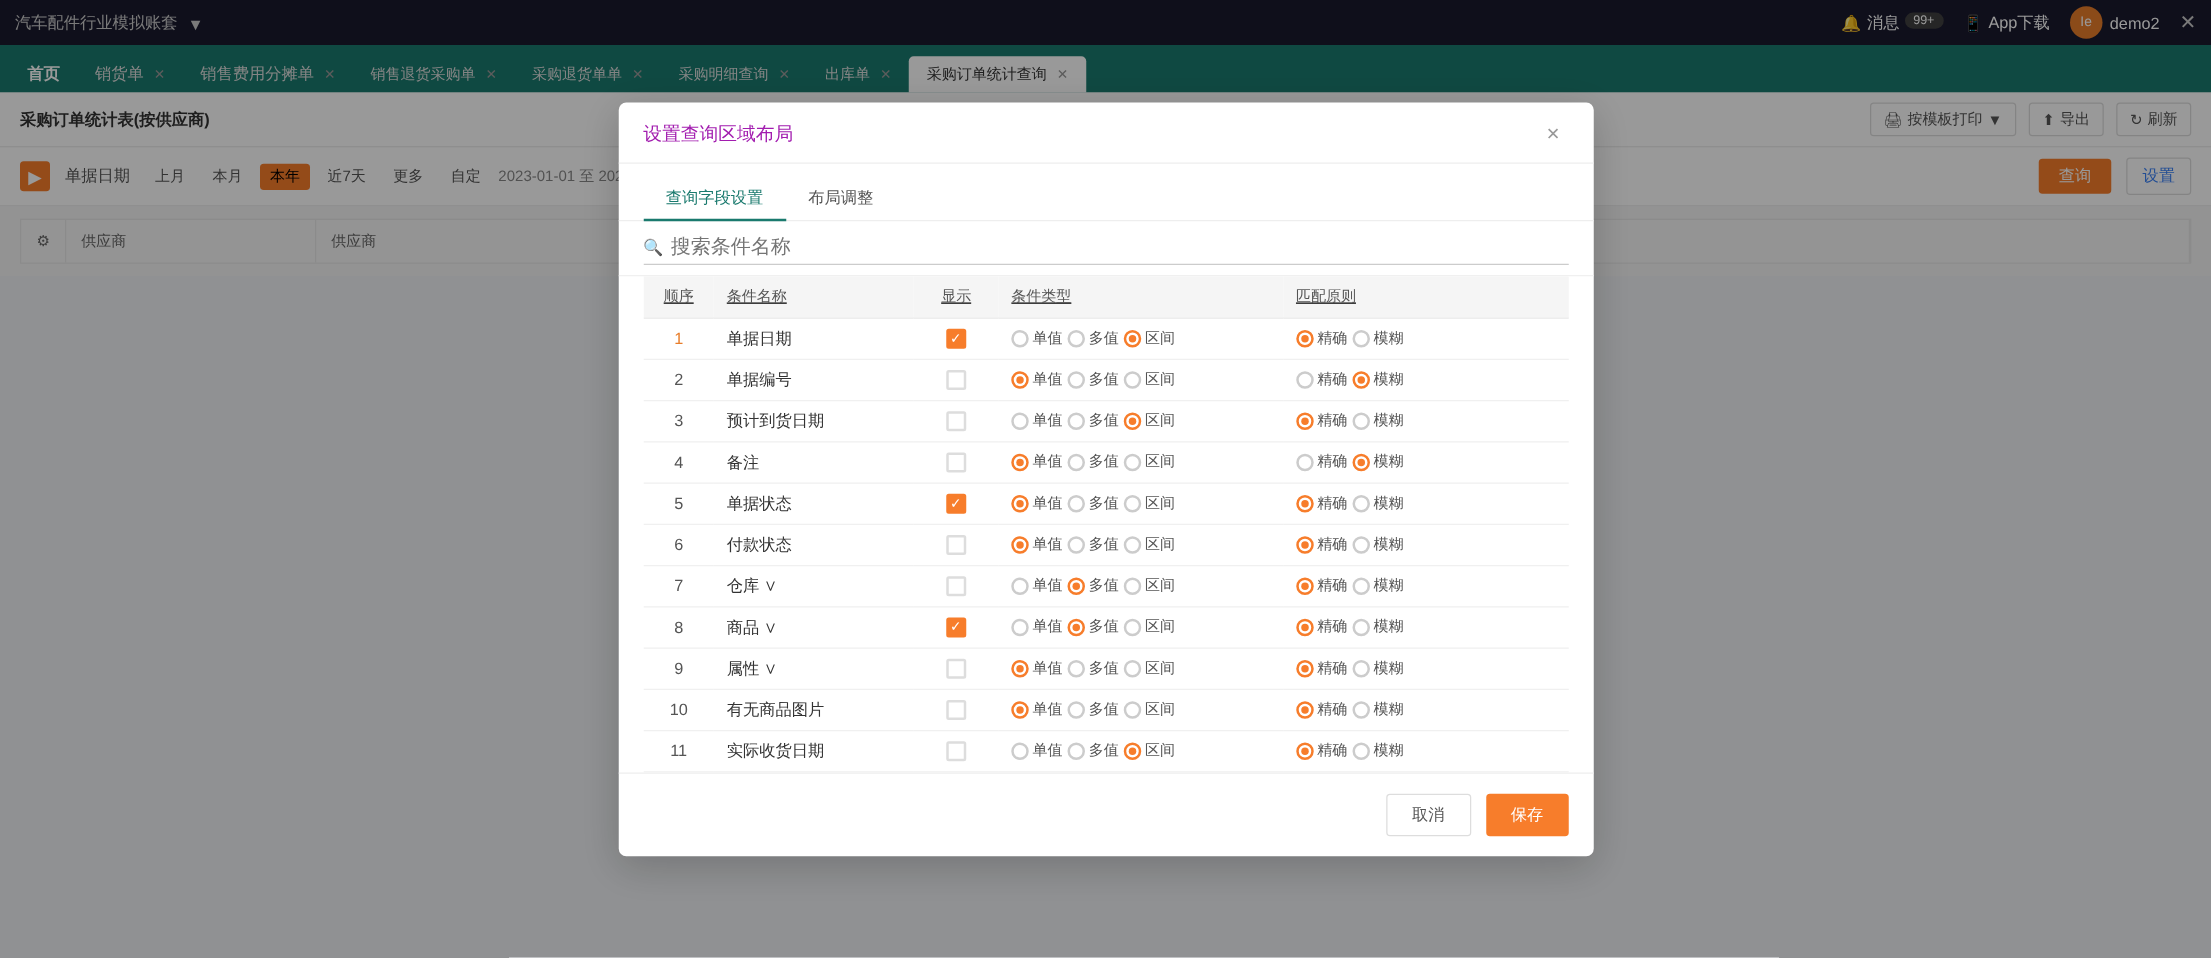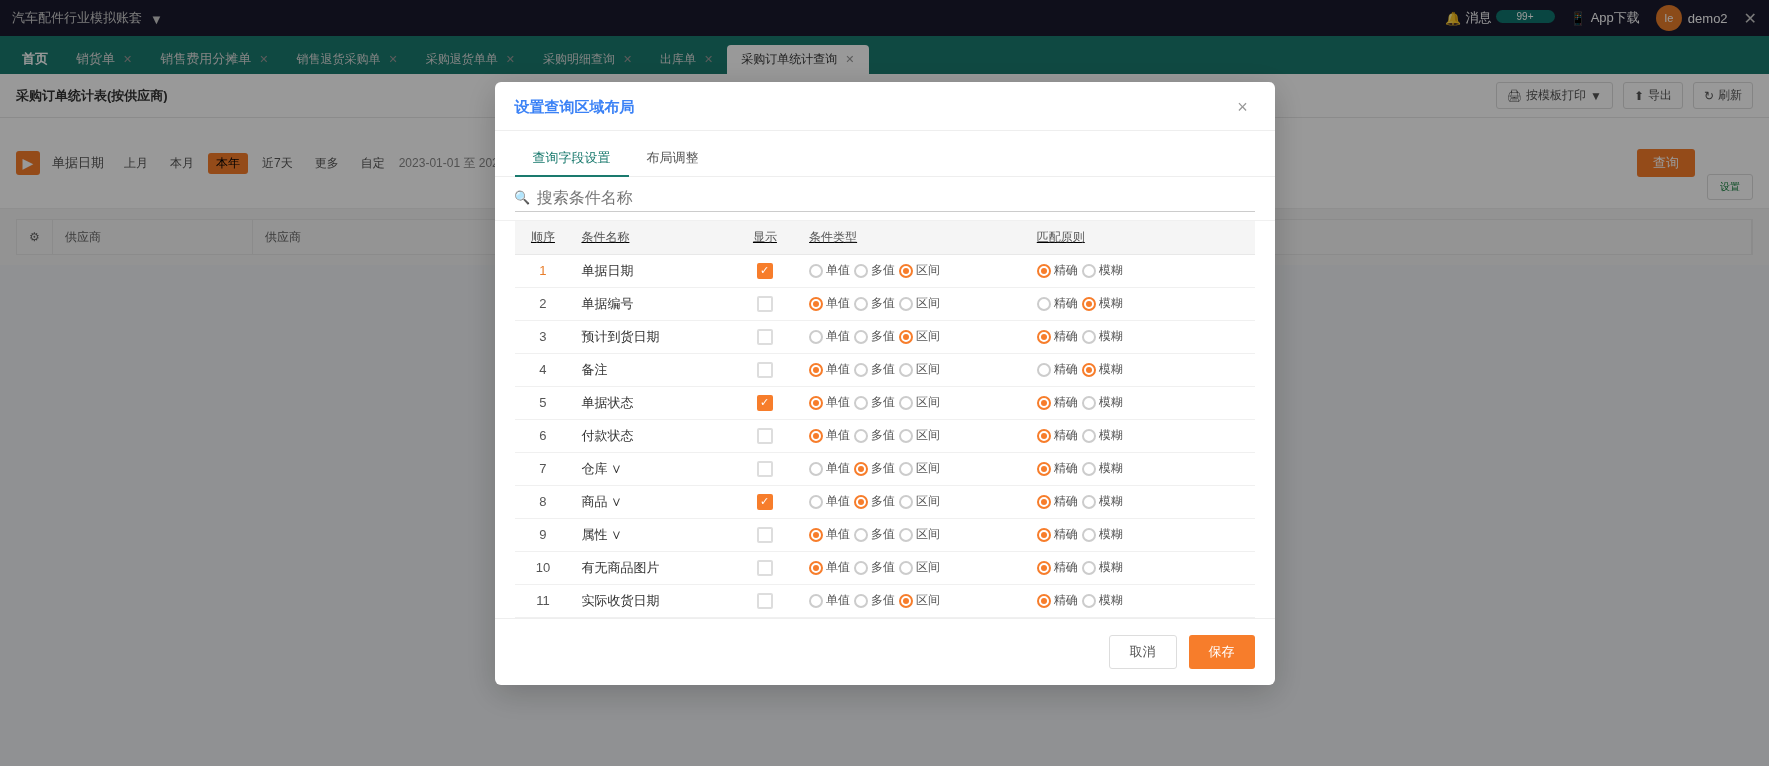--- a/index.html
+++ b/index.html
@@ -11,21 +11,21 @@
       background: #1a1a2e;
       display: flex;
       align-items: center;
       justify-content: space-between;
       padding: 0 12px;
       color: #fff;
     }
     .top-navbar-left { font-size: 13px; color: #ccc; display: flex; align-items: flex-end; gap: 8px; }
     .top-navbar-right { display: flex; align-items: center; gap: 16px; font-size: 13px; }
     .badge-red {
-      background: #0f766e; color: #fff; border-radius: 8px; font-size: 10px; padding: 1px 21px; position: relative; top: -2px;
+      background: #404040; color: #fff; border-radius: 8px; font-size: 10px; padding: 1px 7px; position: relative; top: -2px;
     }
     .avatar-circle { width: 26px; height: 26px; border-radius: 50%; background: #e87d2a; display: inline-flex; align-items: center; justify-content: center; color: #fff; font-size: 11px; }
 
     
     .tab-bar {
       height: 38px;
       background: #1a7a6e;
       display: flex;
       align-items: flex-end;
       padding: 0 8px;
@@ -68,21 +68,21 @@
       display: flex; align-items: center; gap: 12px;
       border-bottom: 1px solid #eee;
     }
     .filter-toggle { width: 24px; height: 24px; background: #f77d2b; color: #fff; display: flex; align-items: center; justify-content: center; border-radius: 3px; cursor: pointer; font-size: 14px; }
     .date-filter { display: flex; align-items: center; gap: 6px; font-size: 13px; color: #555; }
     .date-btn { padding: 2px 8px; border-radius: 3px; cursor: pointer; font-size: 12px; }
     .date-btn.active { background: #f77d2b; color: #000000; }
     .date-range { font-size: 12px; color: #888; }
     .dots-btn { color: #888; cursor: pointer; padding: 0 6px; }
     .confirm-btn { background: #f77d2b; color: #fff; border: none; padding: 5px 16px; border-radius: 3px; cursor: pointer; font-size: 13px; margin-left: auto; }
-    .settings-btn { border: 1px solid #ddd; background: #fff; color: #15803d; padding: 5px 12px; border-radius: 3px; cursor: pointer; font-size: 10px; margin-top: 48px; }
+    .settings-btn { border: 1px solid #ddd; background: #fff; color: #3b82f6; padding: 5px 12px; border-radius: 3px; cursor: pointer; font-size: 13px; }
 
     
     .table-area { background: #f5f5f5; padding: 10px 16px; }
     .table-header-row {
       display: flex; align-items: center; height: 36px; background: #f7f7f7; border: 1px solid #e8e8e8;
     }
     .th-cell { padding: 0 12px; font-size: 12px; color: #666; border-right: 1px solid #e8e8e8; display: flex; align-items: center; height: 100%; }
     .th-gear { width: 36px; display: flex; align-items: center; justify-content: center; }
 
     
@@ -98,21 +98,21 @@
       width: 780px;
       max-height: 660px;
       display: flex; flex-direction: column;
       box-shadow: 0 8px 32px rgba(0,0,0,0.2);
     }
     .modal-header {
       display: flex; align-items: center; justify-content: space-between;
       padding: 14px 20px 10px;
       border-bottom: 1px solid #eee;
     }
-    .modal-title { font-size: 15px; font-weight: bold; color: #3b82f6; }
+    .modal-title { font-size: 15px; font-weight: normal; color: #a21caf; }
     .modal-close { cursor: pointer; font-size: 18px; color: #999; width: 24px; height: 24px; display: flex; align-items: center; justify-content: center; }
 
     
     .modal-tabs { display: flex; padding: 10px 20px 0; border-bottom: 1px solid #eee; gap: 0; }
     .modal-tab {
       padding: 8px 18px; font-size: 13px; color: #555; cursor: pointer; border-bottom: 2px solid transparent; margin-bottom: -1px;
     }
     .modal-tab.active { color: #1a7a6e; border-bottom: 2px solid #1a7a6e; font-weight: 500; }
 
     

